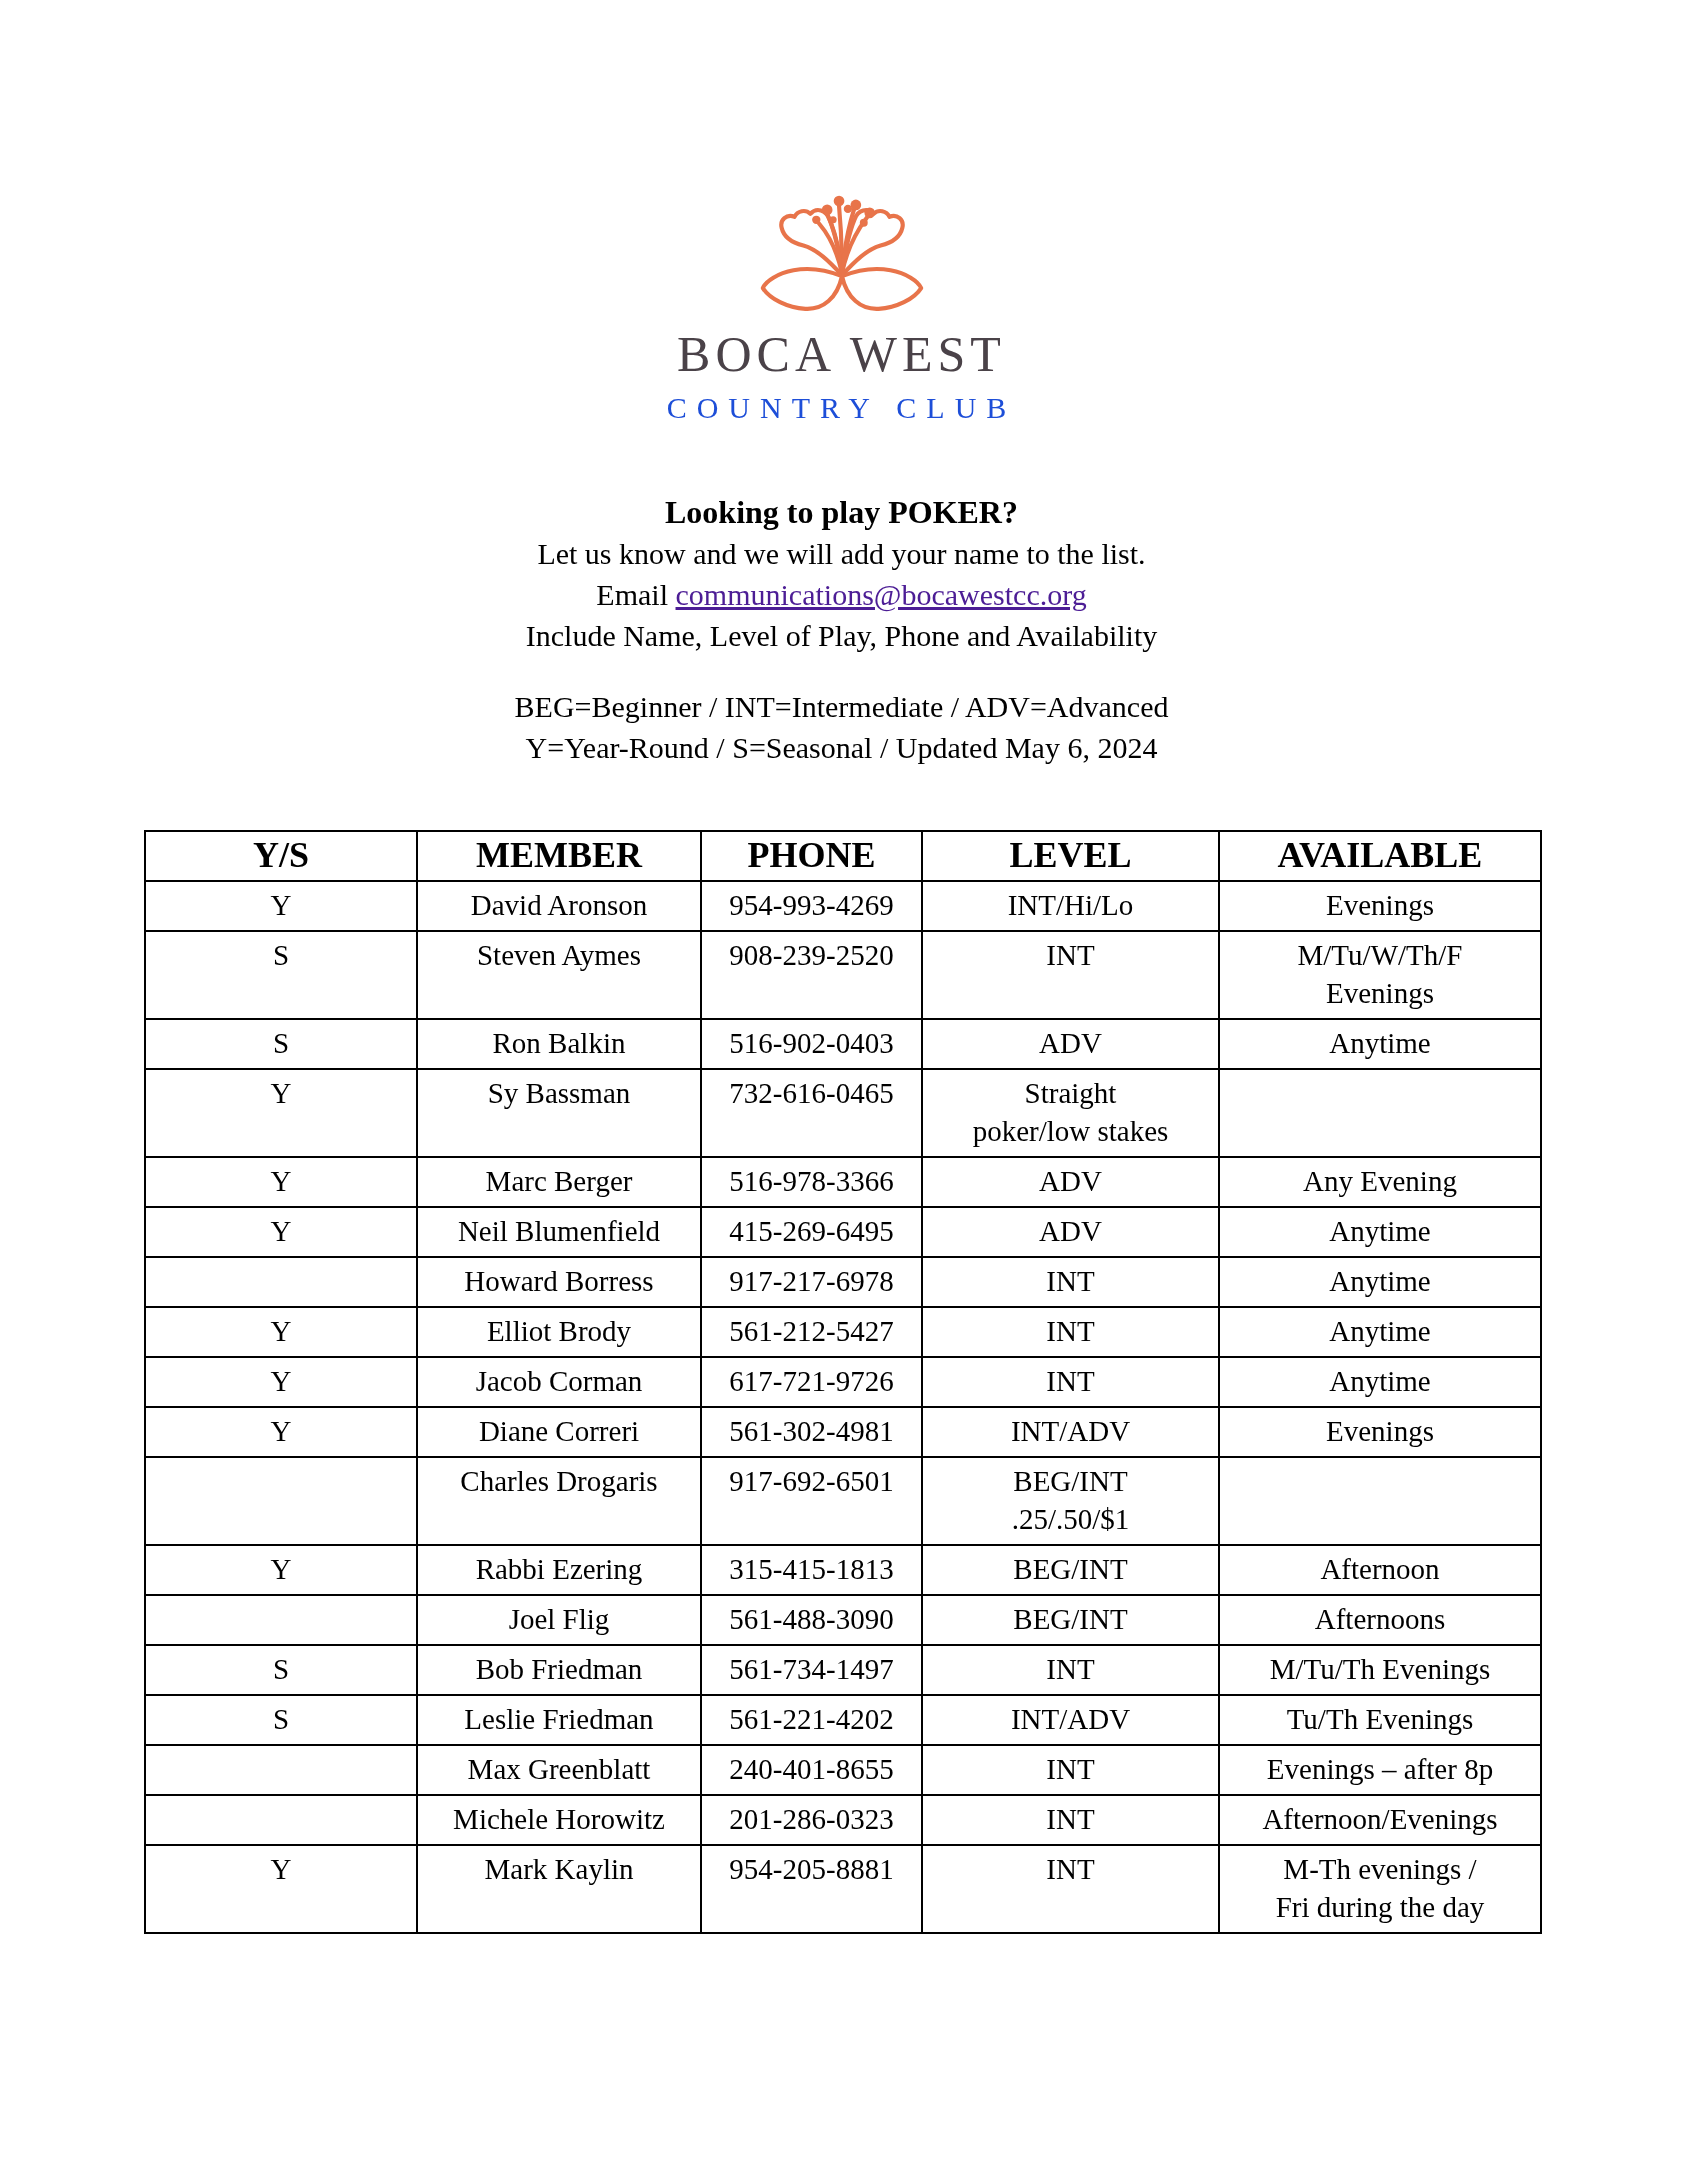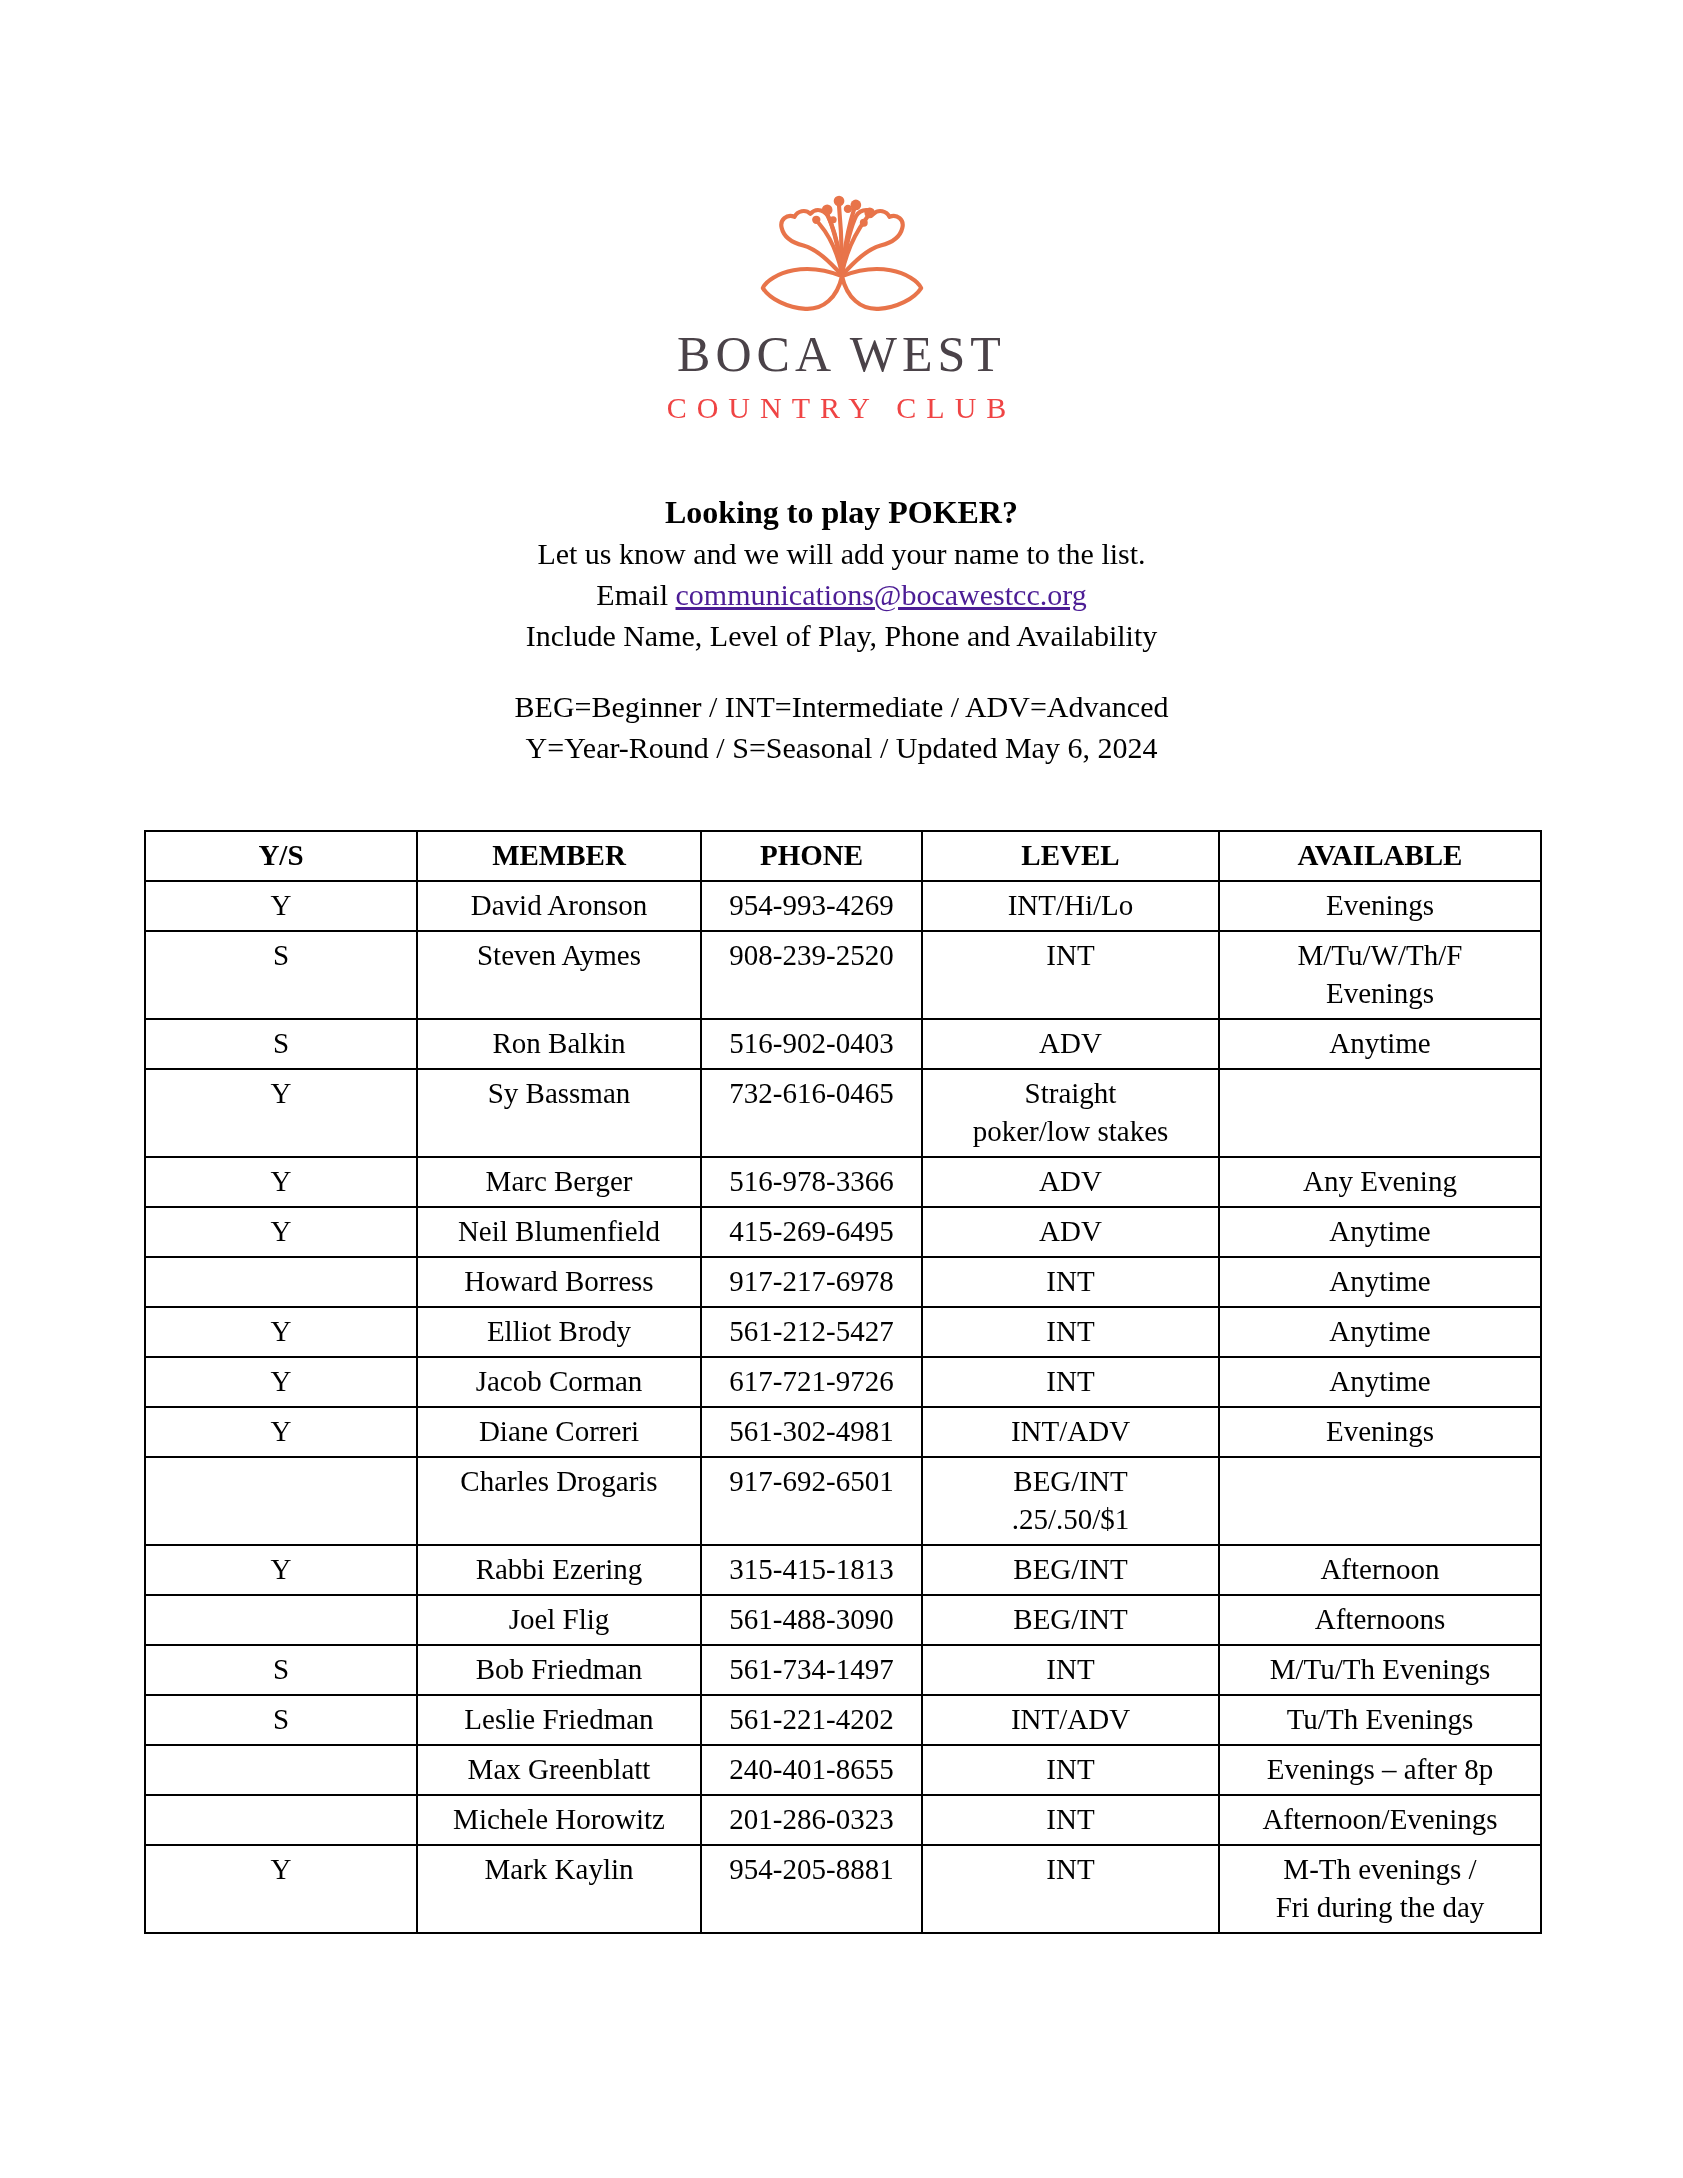--- a/index.html
+++ b/index.html
@@ -43,21 +43,21 @@
     line-height: 1;
     margin-top: 12px;
     font-variant: small-caps;
     text-transform: uppercase;
     white-space: nowrap;
   }
   .logo-sub {
     font-family: "Liberation Serif", "DejaVu Serif", serif;
     font-size: 30px;
     letter-spacing: 10px;
-    color: #ef4444;
+    color: #1d4ed8;
     margin-top: 12px;
     white-space: nowrap;
   }
 
   
   .intro {
     width: 100%;
     text-align: center;
     margin-top: 67px;
     font-size: 30px;
@@ -96,21 +96,21 @@
     border: 2px solid #000000;
     text-align: center;
     vertical-align: top;
     font-size: 29px;
     line-height: 38px;
     padding: 4px 4px 6px 4px;
     height: 38px;
   }
   table.roster th {
     font-weight: bold;
-    font-size: 29px;
+    font-size: 36px;
   }
   table.roster td.blank { }
   .cellline { display: block; }
 </style>
 </head>
 <body>
 
 <div class="page">
 
   <div class="logo-block">

